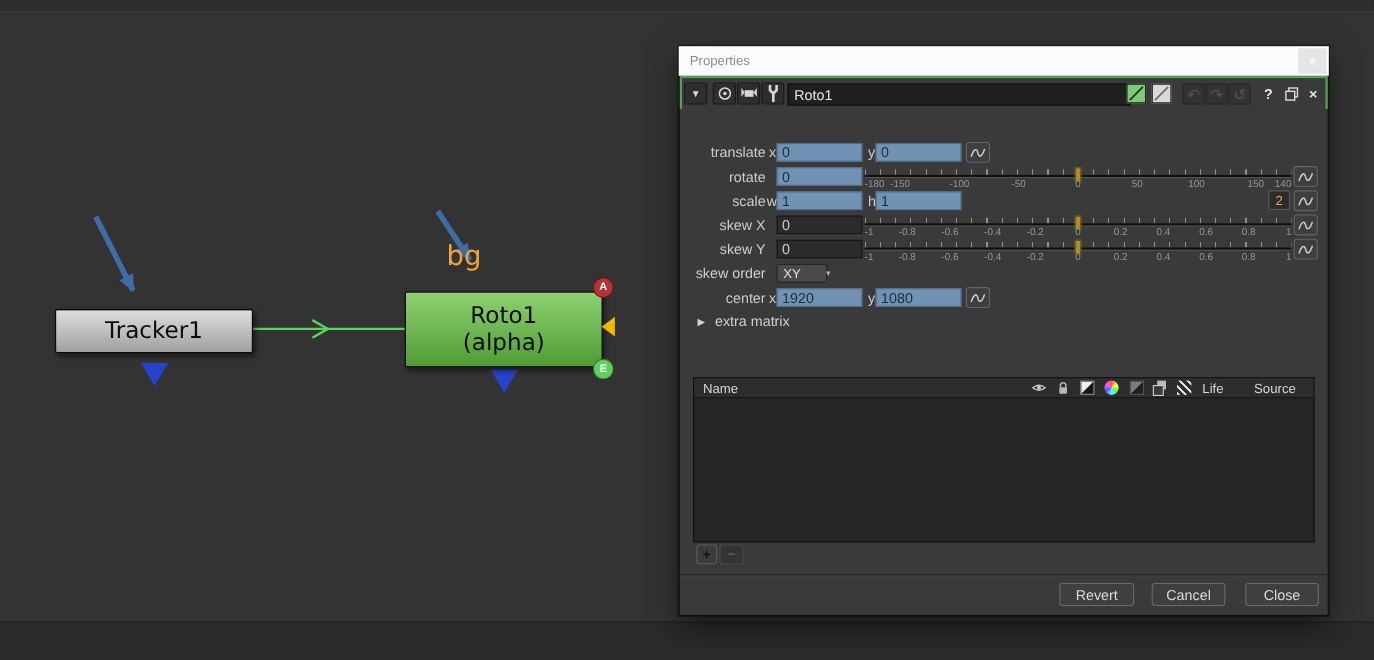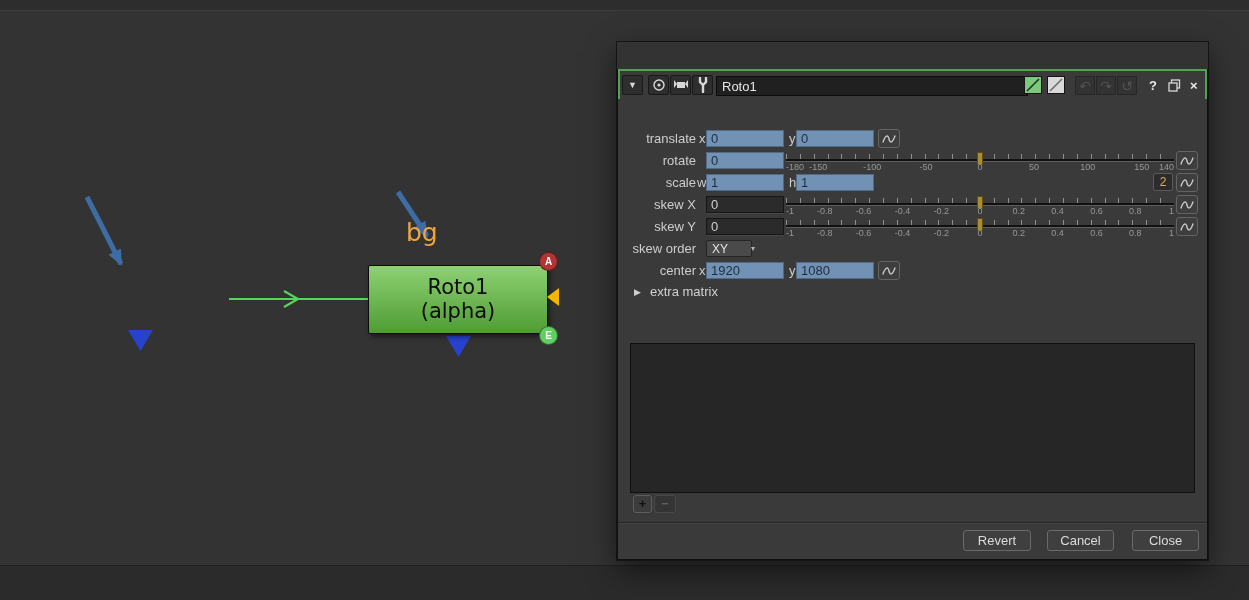--- a/index.html
+++ b/index.html
@@ -111,32 +111,39 @@
       </marker>
     </defs>
     <line x1="87" y1="197" x2="121" y2="264" stroke="#3e6da6" stroke-width="5" marker-end="url(#ah)"></line>
     <line x1="398" y1="192" x2="427" y2="236" stroke="#3e6da6" stroke-width="5" marker-end="url(#ah)"></line>
     <line x1="229" y1="299" x2="368" y2="299" stroke="#58d45a" stroke-width="2"></line>
     <polyline points="284,291 298,299 284,307" fill="none" stroke="#58d45a" stroke-width="2.2"></polyline>
     <polygon points="128,330 153,330 140.5,351" fill="#2742cd"></polygon>
     <polygon points="446,336 471,336 458.5,357" fill="#2742cd"></polygon>
   </svg>
 
+  <div class="node node-tracker">
+    <span>Tracker1</span>
+  </div>
 
   <div class="bg-label">bg</div>
 
   <div class="node node-roto">
     <span>Roto1</span>
     <span>(alpha)</span>
   </div>
   <div class="badge badge-a">A</div>
   <div class="tri-mask"></div>
   <div class="badge badge-e">E</div>
 
   <div class="props">
+    <div class="titlebar">
+      <span class="title">Properties</span>
+      <span class="win-close">x</span>
+    </div>
 
     <div class="pbody">
       <div class="green-top"></div>
       <div class="green-side" style="left:0;"></div>
       <div class="green-side" style="right:0;"></div>
 
       <div class="tbtn" style="left:4px;">
         <span style="font-size:9px;">▼</span>
       </div>
       <div class="tbtn" style="left:30px;">
@@ -308,20 +315,38 @@
       <div class="curvebtn" style="left:260px;top:192px;">
         <svg width="18" height="14" viewBox="0 0 20 16">
             <path d="M3 12 C6 3 9 3 10 8 C11 13 14 13 17 4" fill="none" stroke="#c9c9c9" stroke-width="1.6"></path>
           </svg>
       </div>
 
       <span class="disclose" style="left:16px;top:218px;font-size:9px;">▶</span>
       <span class="disclose" style="left:32px;top:215px;font-size:13px;">extra matrix</span>
 
       <div class="rtable">
+        <div class="thead">
+          <span class="htext" style="left:8px;">Name</span>
+          <svg class="hicon icon-eye" style="left:307px;" width="14" height="13" viewBox="0 0 14 12">
+            <path d="M1 6 Q7 1 13 6 Q7 11 1 6 Z" fill="none" stroke="#c9c9c9" stroke-width="1.3"></path>
+            <circle cx="7" cy="6" r="2" fill="#c9c9c9"></circle>
+          </svg>
+          <svg class="hicon" style="left:329px;" width="13" height="13" viewBox="0 0 13 13">
+            <path d="M4 6 V4.5 a2.5 2.5 0 0 1 5 0 V6" fill="none" stroke="#b5b5b5" stroke-width="1.4"></path>
+            <rect x="3" y="6" width="7" height="6" rx="1" fill="#b5b5b5"></rect>
+          </svg>
+          <span class="hicon sq-diag" style="left:351px;"></span>
+          <span class="hicon wheel" style="left:373px;"></span>
+          <span class="hicon sq-diag2" style="left:396px;"></span>
+          <span class="hicon stack" style="left:417px;"></span>
+          <span class="hicon stripes" style="left:439px;"></span>
+          <span class="htext" style="left:462px;">Life</span>
+          <span class="htext" style="left:509px;">Source</span>
+        </div>
       </div>
 
       <div class="pm-btn" style="left:15px;width:19px;color:#111;">
         <span>+</span>
       </div>
       <div class="pm-btn" style="left:36px;width:22px;color:#5d5d5d;background:#343434;border-color:#4a4a4a;">
         <span>−</span>
       </div>
 
       <div class="sep"></div>

